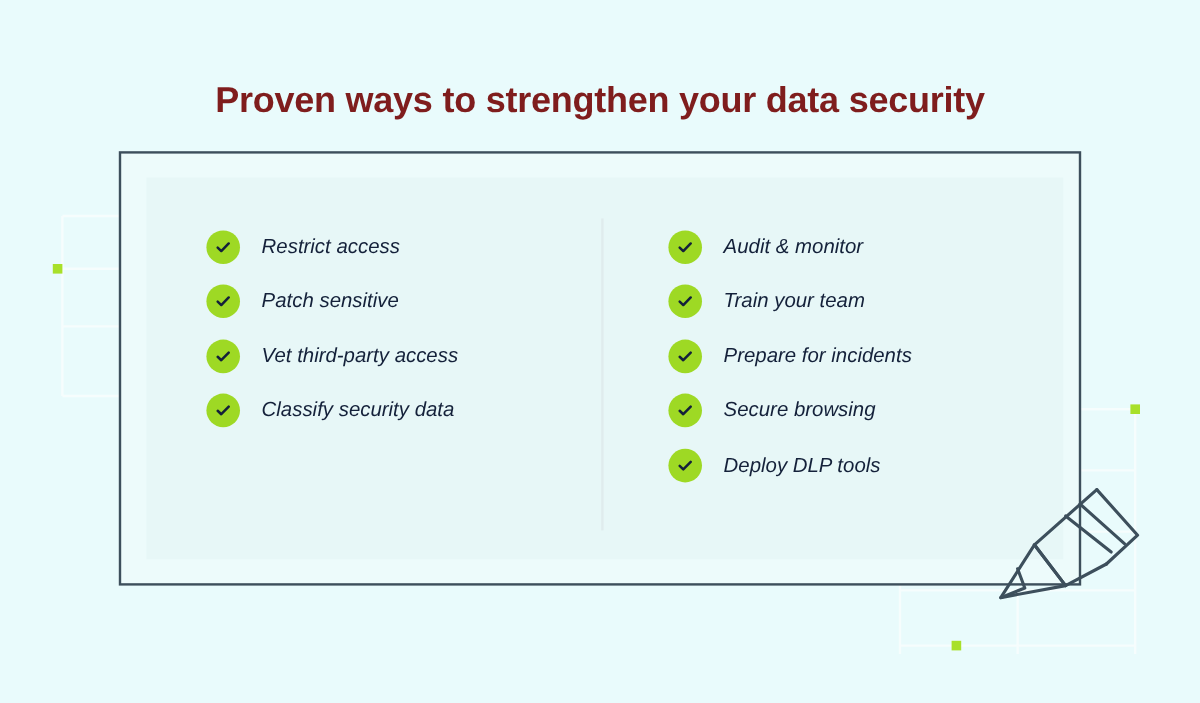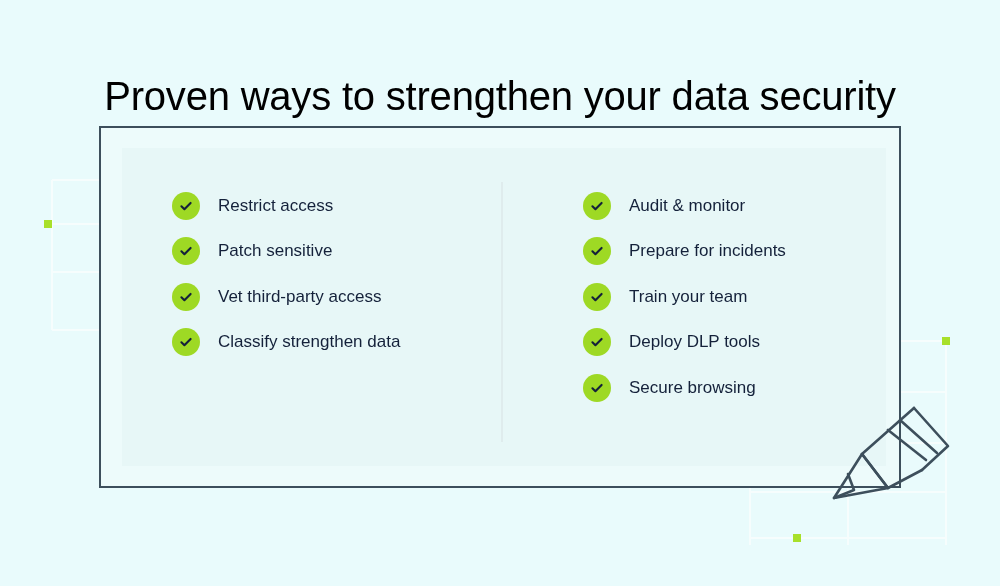--- a/index.html
+++ b/index.html
@@ -38,24 +38,24 @@
     background: #a8e02a;
   }
 
   
   .page-title {
     position: absolute;
     left: 0;
     top: 47px;
     width: 1000px;
     text-align: center;
-    font-size: 40px;
-    font-weight: 400;
+    font-size: 30px;
+    font-weight: 700;
     letter-spacing: -0.2px;
-    color: #000000;
+    color: #7f1d1d;
     white-space: nowrap;
   }
 
   
   .card {
     position: absolute;
     left: 99px;
     top: 126px;
     width: 802px;
     height: 362px;
@@ -79,21 +79,21 @@
     top: 0;
     width: 802px;
     height: 362px;
   }
 
   .col {
     position: absolute;
     top: 55px;
   }
   .col-left  { left: 71px; }
-  .col-right { left: 482px; }
+  .col-right { left: 456px; }
 
   .divider {
     position: absolute;
     left: 400px;
     top: 54px;
     width: 2px;
     height: 260px;
     background: #dfeced;
   }
 
@@ -114,20 +114,21 @@
     justify-content: center;
   }
   .check-badge svg { display: block; }
 
   .item-label {
     margin-left: 18px;
     font-size: 17px;
     font-weight: 500;
     color: #14213a;
     white-space: nowrap;
+    font-style: italic;
   }
 
   
   .pencil {
     position: absolute;
     left: 826px;
     top: 398px;
     width: 128px;
     height: 112px;
     pointer-events: none;
@@ -202,21 +203,21 @@
           </span>
           <span class="item-label">Vet third-party access</span>
         </div>
 
         <div class="item">
           <span class="check-badge">
             <svg width="16" height="16" viewBox="0 0 16 16">
                 <path d="M3.4 8.3 L6.4 11.2 L12.6 4.9" fill="none" stroke="#14213a" stroke-width="2.1" stroke-linecap="round" stroke-linejoin="round"></path>
               </svg>
           </span>
-          <span class="item-label">Classify strengthen data</span>
+          <span class="item-label">Classify security data</span>
         </div>
 
       </div>
 
       <div class="col col-right">
 
         <div class="item">
           <span class="check-badge">
             <svg width="16" height="16" viewBox="0 0 16 16">
                 <path d="M3.4 8.3 L6.4 11.2 L12.6 4.9" fill="none" stroke="#14213a" stroke-width="2.1" stroke-linecap="round" stroke-linejoin="round"></path>
@@ -224,48 +225,48 @@
           </span>
           <span class="item-label">Audit &amp; monitor</span>
         </div>
 
         <div class="item">
           <span class="check-badge">
             <svg width="16" height="16" viewBox="0 0 16 16">
                 <path d="M3.4 8.3 L6.4 11.2 L12.6 4.9" fill="none" stroke="#14213a" stroke-width="2.1" stroke-linecap="round" stroke-linejoin="round"></path>
               </svg>
           </span>
+          <span class="item-label">Train your team</span>
+        </div>
+
+        <div class="item">
+          <span class="check-badge">
+            <svg width="16" height="16" viewBox="0 0 16 16">
+                <path d="M3.4 8.3 L6.4 11.2 L12.6 4.9" fill="none" stroke="#14213a" stroke-width="2.1" stroke-linecap="round" stroke-linejoin="round"></path>
+              </svg>
+          </span>
           <span class="item-label">Prepare for incidents</span>
         </div>
 
         <div class="item">
           <span class="check-badge">
             <svg width="16" height="16" viewBox="0 0 16 16">
                 <path d="M3.4 8.3 L6.4 11.2 L12.6 4.9" fill="none" stroke="#14213a" stroke-width="2.1" stroke-linecap="round" stroke-linejoin="round"></path>
               </svg>
           </span>
-          <span class="item-label">Train your team</span>
+          <span class="item-label">Secure browsing</span>
         </div>
 
         <div class="item">
           <span class="check-badge">
             <svg width="16" height="16" viewBox="0 0 16 16">
                 <path d="M3.4 8.3 L6.4 11.2 L12.6 4.9" fill="none" stroke="#14213a" stroke-width="2.1" stroke-linecap="round" stroke-linejoin="round"></path>
               </svg>
           </span>
           <span class="item-label">Deploy DLP tools</span>
-        </div>
-
-        <div class="item">
-          <span class="check-badge">
-            <svg width="16" height="16" viewBox="0 0 16 16">
-                <path d="M3.4 8.3 L6.4 11.2 L12.6 4.9" fill="none" stroke="#14213a" stroke-width="2.1" stroke-linecap="round" stroke-linejoin="round"></path>
-              </svg>
-          </span>
-          <span class="item-label">Secure browsing</span>
         </div>
 
       </div>
 
     </div>
   </div>
 
   <svg class="pencil" width="128" height="112" viewBox="0 0 128 112">
     <g fill="none" stroke="#3d4f5c" stroke-width="2.6" stroke-linejoin="round" stroke-linecap="round">
 

